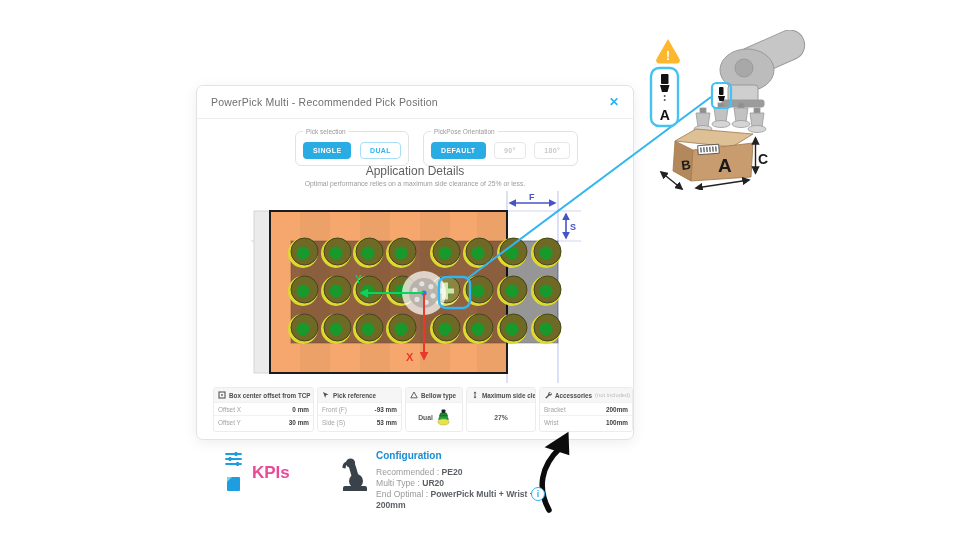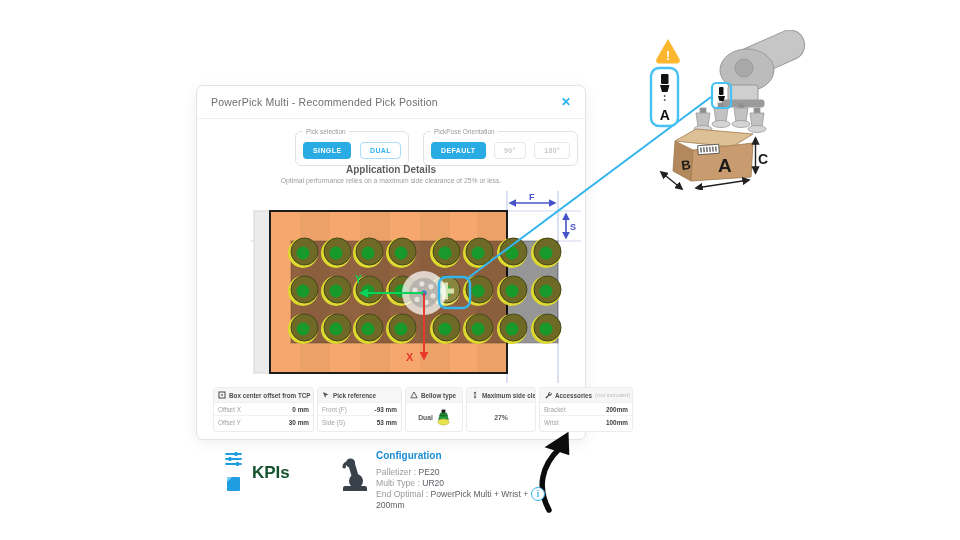--- a/index.html
+++ b/index.html
@@ -1,38 +1,38 @@
 <!DOCTYPE html>
 <html><head>
 <meta charset="utf-8">
 <style>
   html,body{margin:0;padding:0;background:#fff;}
   *{box-sizing:border-box;font-family:"Liberation Sans",sans-serif;}
   .canvas{position:relative;width:960px;height:540px;background:#fff;overflow:hidden;}
 
   
-  .dialog{position:absolute;left:196px;top:85px;width:390px;height:355px;background:#fff;
+  .dialog{position:absolute;left:196px;top:85px;width:438px;height:355px;background:#fff;
     border:1px solid #e3e3e3;border-radius:7px;box-shadow:0 3px 14px rgba(0,0,0,.07);z-index:2;}
   .dlg-header{position:absolute;left:0;top:0;right:0;height:33px;display:flex;align-items:center;
     justify-content:space-between;padding:0 14px;border-bottom:1px solid #ededed;}
   .dlg-title{font-size:10.5px;color:#6f6f6f;letter-spacing:.2px;}
   .dlg-close{color:#2bb3ef;font-size:12px;font-weight:bold;cursor:pointer;line-height:1;}
 
   .controls-row{position:absolute;left:98px;top:42px;display:flex;gap:14px;}
   fieldset{border:1px solid #e2e2e2;border-radius:6px;margin:0;padding:4px 7px 6px;}
   fieldset legend{font-size:6.5px;color:#9a9a9a;padding:0 3px;}
   .btn{display:inline-block;font-size:7px;font-weight:bold;letter-spacing:.4px;border-radius:4px;
     padding:4px 9px;margin-right:4px;cursor:pointer;border:1px solid transparent;}
   .btn:last-child{margin-right:0;}
   .btn.active{background:#29abe3;color:#fff;}
   .btn.ghost{background:#fff;color:#2bb3ef;border-color:#a9dcf6;}
   .btn.disabled{background:#fff;color:#c9c9c9;border-color:#e7e7e7;}
 
   .app-details{position:absolute;left:0;top:78px;width:100%;text-align:center;}
-  .app-details .h{font-size:10px;font-weight:bold;color:#5f5f5f;}
+  .app-details .h{font-size:12px;font-weight:normal;color:#5f5f5f;}
   .app-details .s{font-size:6.8px;color:#9c9c9c;margin-top:2px;}
 
   .diagram{position:absolute;left:54px;top:105px;}
 
   
   .cards{position:absolute;left:16px;top:301px;display:flex;gap:3px;}
   .card{background:#fff;border:1px solid #ececec;border-radius:3px;overflow:hidden;}
   .card-h{background:#f6f6f6;display:flex;align-items:center;gap:3px;padding:3px 4px;
     font-size:6.3px;font-weight:bold;color:#4c4c4c;white-space:nowrap;}
   .card-h .note{font-weight:normal;color:#bdbdbd;font-size:5.8px;}
@@ -40,29 +40,29 @@
     border-top:1px solid #f1f1f1;font-size:6.4px;white-space:nowrap;}
   .crow .l{color:#a3a3a3;}
   .crow .v{color:#3d3d3d;font-weight:bold;}
   .card-center{display:flex;align-items:center;justify-content:center;gap:4px;height:29px;
     border-top:1px solid #f1f1f1;font-size:6.8px;color:#5a5a5a;font-weight:bold;}
   .w1{width:101px;}.w2{width:85px;}.w3{width:58px;}.w4{width:70px;}.w5{width:94px;}
   .icn{flex:0 0 auto;display:inline-flex;}
 
   
   .kpis-item{position:absolute;left:222px;top:449px;width:90px;height:50px;cursor:pointer;}
-  .kpis-label{position:absolute;left:30px;top:14px;font-size:17px;font-weight:bold;color:#14532d;}
+  .kpis-label{position:absolute;left:30px;top:14px;font-size:17px;font-weight:bold;color:#ec4899;}
   .sliders-icon{position:absolute;left:3px;top:2px;}
   .doc-icon{position:absolute;left:4px;top:27px;}
   .config{position:absolute;left:340px;top:450px;width:210px;}
   .config-robot{position:absolute;left:0px;top:6px;}
   .config-text{position:absolute;left:36px;top:0px;width:160px;}
   .config-title{font-size:10px;font-weight:bold;color:#1b8dd4;margin-bottom:6px;}
   .config-line{font-size:8.6px;line-height:11px;color:#9a9a9a;}
-  .config-line .v{color:#5d6166;font-weight:normal;}
+  .config-line .v{color:#5d6166;font-weight:bold;}
   .info-btn{position:absolute;left:531px;top:487px;width:14px;height:14px;border:1.5px solid #2bb3ef;
     border-radius:50%;color:#2bb3ef;font-size:9px;font-weight:bold;display:flex;align-items:center;
     justify-content:center;background:#fff;cursor:pointer;z-index:4;}
   .hand-arrow{position:absolute;left:533px;top:426px;z-index:3;}
 
   
   .connector{position:absolute;left:0;top:0;z-index:6;pointer-events:none;}
   .illus{position:absolute;left:648px;top:30px;z-index:7;}
 </style>
 </head>
@@ -405,21 +405,21 @@
           <path d="M5,30 h20 a2,2 0 0 1 2,2 v3 H3 v-3 a2,2 0 0 1 2,-2 z"></path>
           <circle cx="16" cy="25" r="7"></circle>
           <path d="M13,25 L8,8 q1.5,-4 6,-3.2 L19,21 z"></path>
           <circle cx="10.5" cy="7" r="4.6"></circle>
           <path d="M6.5,5.5 q-4.5,1.5 -4,6.5 l3,0.4 q0,-3.4 2.4,-4.4 z"></path>
         </g>
       </svg>
     </span>
     <div class="config-text">
       <div class="config-title">Configuration</div>
-      <div class="config-line"><span>Palletizer : </span><span class="v">PE20</span></div>
+      <div class="config-line"><span>Recommended : </span><span class="v">PE20</span></div>
       <div class="config-line"><span>Multi Type : </span><span class="v">UR20</span></div>
       <div class="config-line"><span>End Optimal : </span><span class="v">PowerPick Multi + Wrist + 200mm</span></div>
     </div>
   </div>
 
   <div class="info-btn">i</div>
 
   <span class="hand-arrow">
     <svg width="60" height="88" viewBox="0 0 60 88">
       <path d="M16,84 C4,62 8,40 27,22" stroke="#0c0c0c" stroke-width="5.5" fill="none" stroke-linecap="round"></path>

